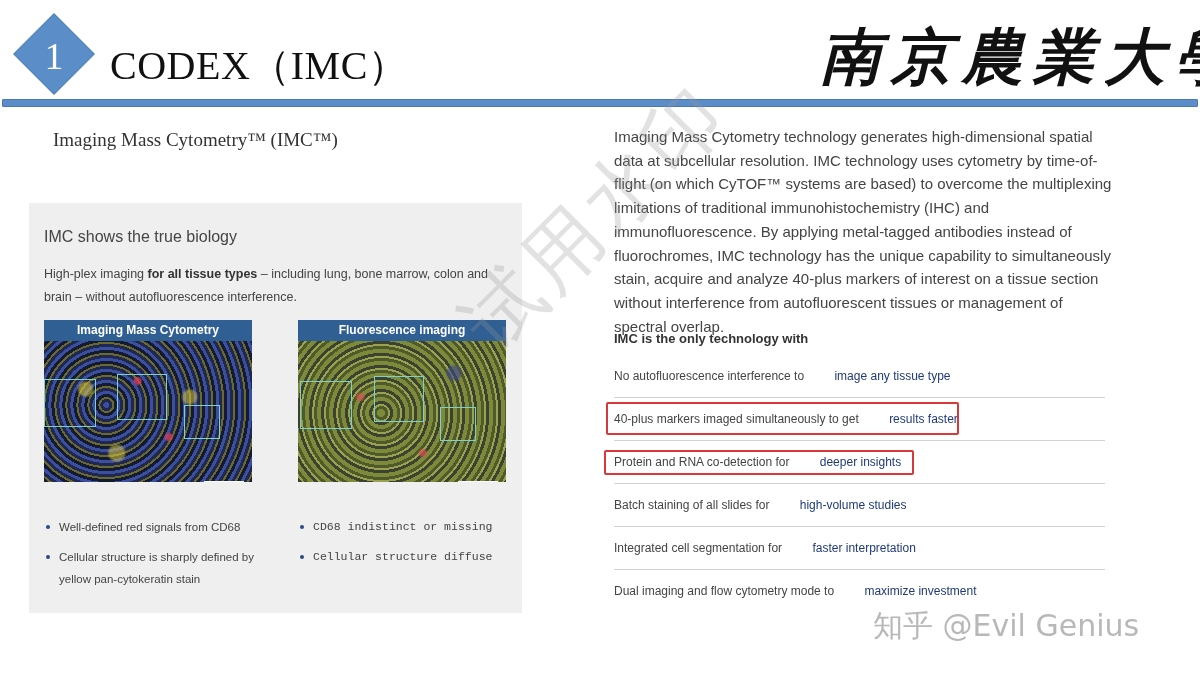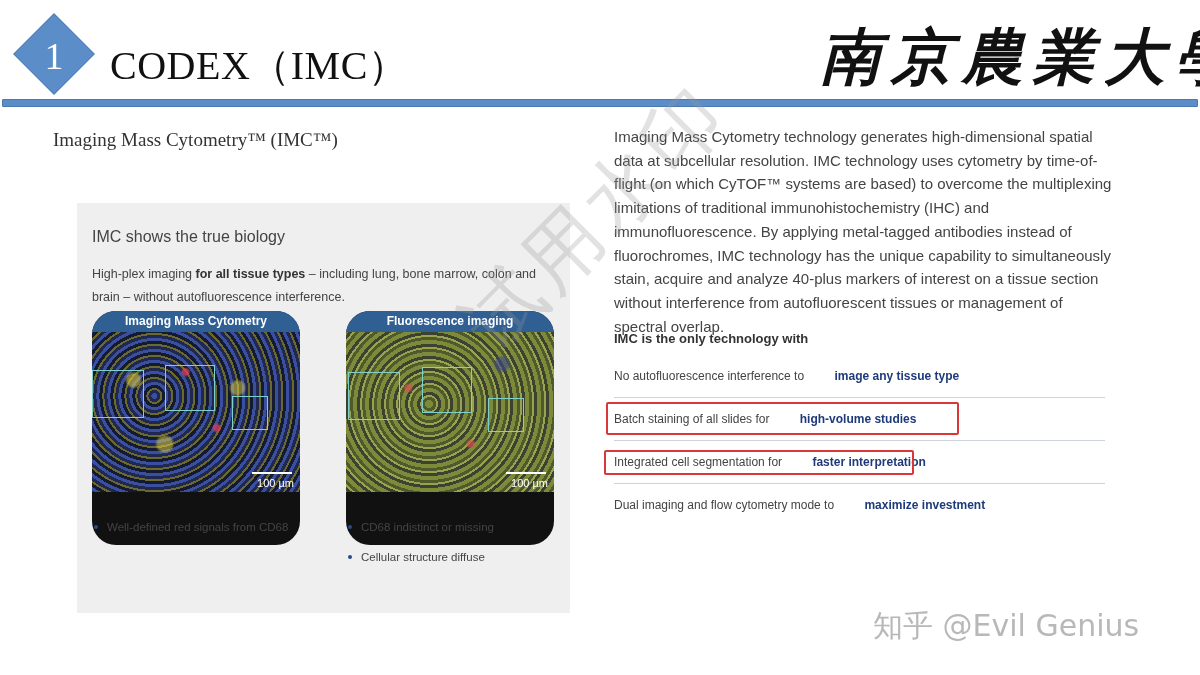--- a/index.html
+++ b/index.html
@@ -32,30 +32,29 @@
   }
 
   
   .left-subtitle {
     position: absolute; left: 53px; top: 129px;
     font-family: "Liberation Serif", serif; font-size: 19px; color: #333;
   }
   .gray-panel {
     position: absolute; left: 29px; top: 203px; width: 493px; height: 410px;
     background: #efefef;
-    margin-left: 48px;
   }
   .panel-heading {
     position: absolute; left: 15px; top: 25px; font-size: 16px; color: #444;
   }
   .panel-intro {
     position: absolute; left: 15px; top: 60px; width: 470px; font-size: 12.5px; line-height: 23px; color: #444;
   }
   .panel-intro b { color: #333; }
-  .img-card { position: absolute; top: 108px; width: 208px; height: 234px; background: #111; overflow: hidden; border-radius: 24px; }
+  .img-card { position: absolute; top: 117px; width: 208px; height: 162px; background: #111; overflow: hidden; }
   .img-card.imc { left: 15px; }
   .img-card.fluo { left: 269px; }
   .img-header {
     height: 21px; background: #2f5f93; color: #fff; font-size: 12px; font-weight: bold;
     text-align: center; line-height: 21px;
   }
   .img-body { position: absolute; top: 21px; left: 0; width: 208px; height: 160px; }
   .imc .img-body {
     background:
       radial-gradient(circle at 20% 30%, rgba(230,210,60,.55) 0 6px, transparent 9px),
@@ -72,36 +71,36 @@
       radial-gradient(circle at 60% 70%, rgba(220,80,80,.7) 0 3px, transparent 5px),
       radial-gradient(circle at 75% 20%, rgba(60,70,140,.6) 0 6px, transparent 9px),
       repeating-radial-gradient(circle at 40% 45%, #7d8a3a 0 4px, #4e5a2a 4px 7px, #9aa150 7px 9px, #3b4330 9px 12px),
       #3b4330;
   }
   .roi { position: absolute; border: 1.5px solid #7fd0c8; }
   .scale-bar { position: absolute; right: 8px; bottom: 18px; width: 40px; height: 2px; background: #fff; }
   .scale-label { position: absolute; right: 6px; bottom: 3px; font-size: 11px; color: #fff; }
   .bullets { position: absolute; top: 313px; width: 230px; font-size: 11.5px; color: #444; line-height: 22px; list-style: none; }
   .bullets.left { left: 15px; }
-  .bullets.right { left: 269px; }
+  .bullets.right { left: 269px; font-family: Liberation Mono, monospace; }
   .bullets li { position: relative; padding-left: 15px; margin-bottom: 8px; }
   .bullets li::before { content: ""; position: absolute; left: 2px; top: 9px; width: 4px; height: 4px; border-radius: 50%; background: #2a4a8a; }
 
   
   .desc {
     position: absolute; left: 614px; top: 125px; width: 500px; font-size: 15px; line-height: 23.7px; color: #444;
   }
   .only-heading { position: absolute; left: 614px; top: 331px; font-size: 13px; font-weight: bold; color: #333; }
   .feature-list { position: absolute; left: 614px; top: 355px; width: 491px; }
   .feature-row {
     height: 43px; border-bottom: 1.5px solid #cfd4dc; font-size: 12px; color: #444;
     line-height: 43px; position: relative;
   }
   .feature-row:last-child { border-bottom: none; }
-  .feature-row .hl { color: #1f3a7a; font-weight: bold; padding-left: 27px; }
+  .feature-row .hl { color: #1f3a7a; font-weight: normal; padding-left: 27px; }
   .redbox { position: absolute; border: 2px solid #d9383a; border-radius: 2px; }
 
   
   .wm-diag {
     position: absolute; left: 440px; top: 300px; font-family: "DejaVu Sans", sans-serif;
     font-size: 78px; color: rgba(150,150,150,.28); transform: rotate(-45deg); transform-origin: left top;
     white-space: nowrap; letter-spacing: 6px; pointer-events: none;
   }
   .wm-credit {
     position: absolute; left: 873px; top: 606px; font-family: "DejaVu Sans", sans-serif;
@@ -140,32 +139,35 @@
       <div class="roi" style="left:2px;top:40px;width:52px;height:48px;"></div>
       <div class="roi" style="left:76px;top:35px;width:50px;height:46px;"></div>
       <div class="roi" style="left:142px;top:66px;width:36px;height:34px;"></div>
       <div class="scale-bar"></div>
       <div class="scale-label">100 µm</div>
     </div>
   </div>
 
   <ul class="bullets left">
     <li>Well-defined red signals from CD68</li>
+    <li>Cellular structure is sharply defined by yellow pan-cytokeratin stain</li>
   </ul>
   <ul class="bullets right">
     <li>CD68 indistinct or missing</li>
     <li>Cellular structure diffuse</li>
   </ul>
 </div>
 
 <div class="desc">Imaging Mass Cytometry technology generates high-dimensional spatial data at subcellular resolution. IMC technology uses cytometry by time-of-flight (on which CyTOF™ systems are based) to overcome the multiplexing limitations of traditional immunohistochemistry (IHC) and immunofluorescence. By applying metal-tagged antibodies instead of fluorochromes, IMC technology has the unique capability to simultaneously stain, acquire and analyze 40-plus markers of interest on a tissue section without interference from autofluorescent tissues or management of spectral overlap.</div>
 <div class="only-heading">IMC is the only technology with</div>
 
 <div class="feature-list">
   <div class="feature-row"><span>No autofluorescence interference to </span><span class="hl">image any tissue type</span></div>
+  <div class="feature-row"><span>40-plus markers imaged simultaneously to get </span><span class="hl">results faster</span></div>
+  <div class="feature-row"><span>Protein and RNA co-detection for </span><span class="hl">deeper insights</span></div>
   <div class="feature-row"><span>Batch staining of all slides for </span><span class="hl">high-volume studies</span></div>
   <div class="feature-row"><span>Integrated cell segmentation for </span><span class="hl">faster interpretation</span></div>
   <div class="feature-row"><span>Dual imaging and flow cytometry mode to </span><span class="hl">maximize investment</span></div>
 </div>
 
 <div class="redbox" style="left:606px;top:402px;width:353px;height:33px;"></div>
 <div class="redbox" style="left:604px;top:450px;width:310px;height:25px;"></div>
 
 <div class="wm-diag">试用水印</div>
 <div class="wm-credit">知乎 @Evil Genius</div>

